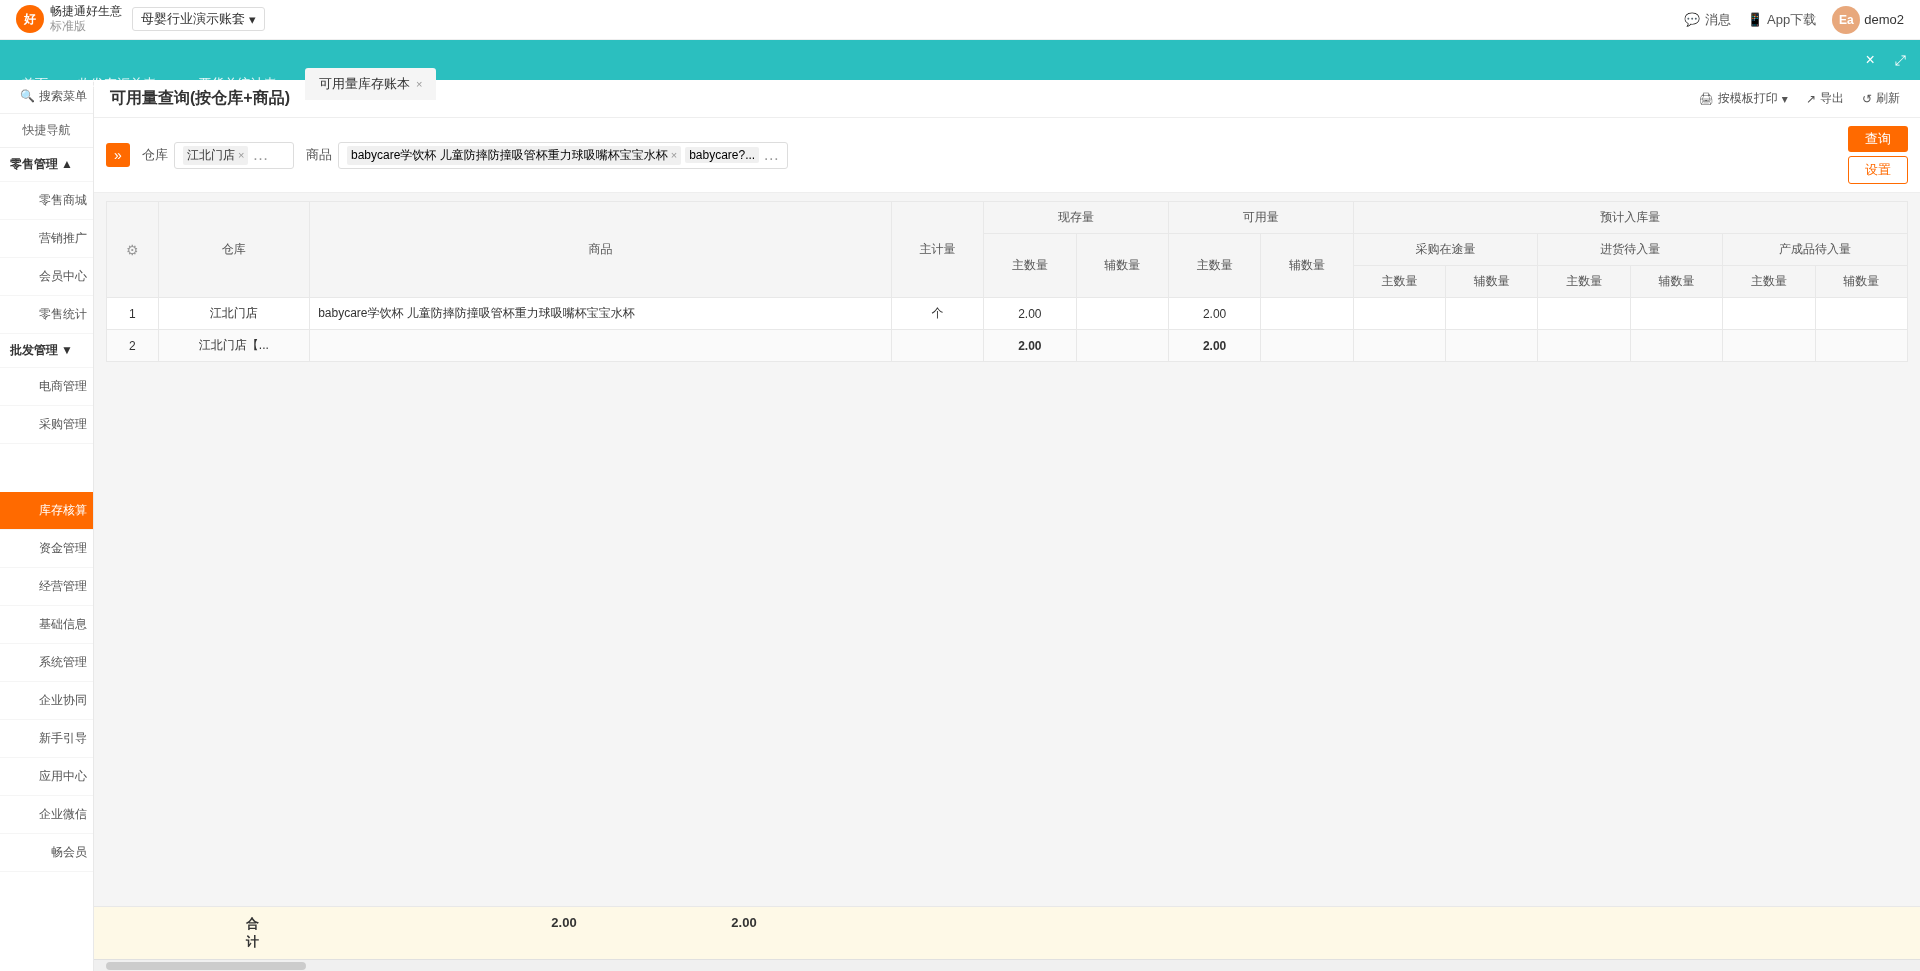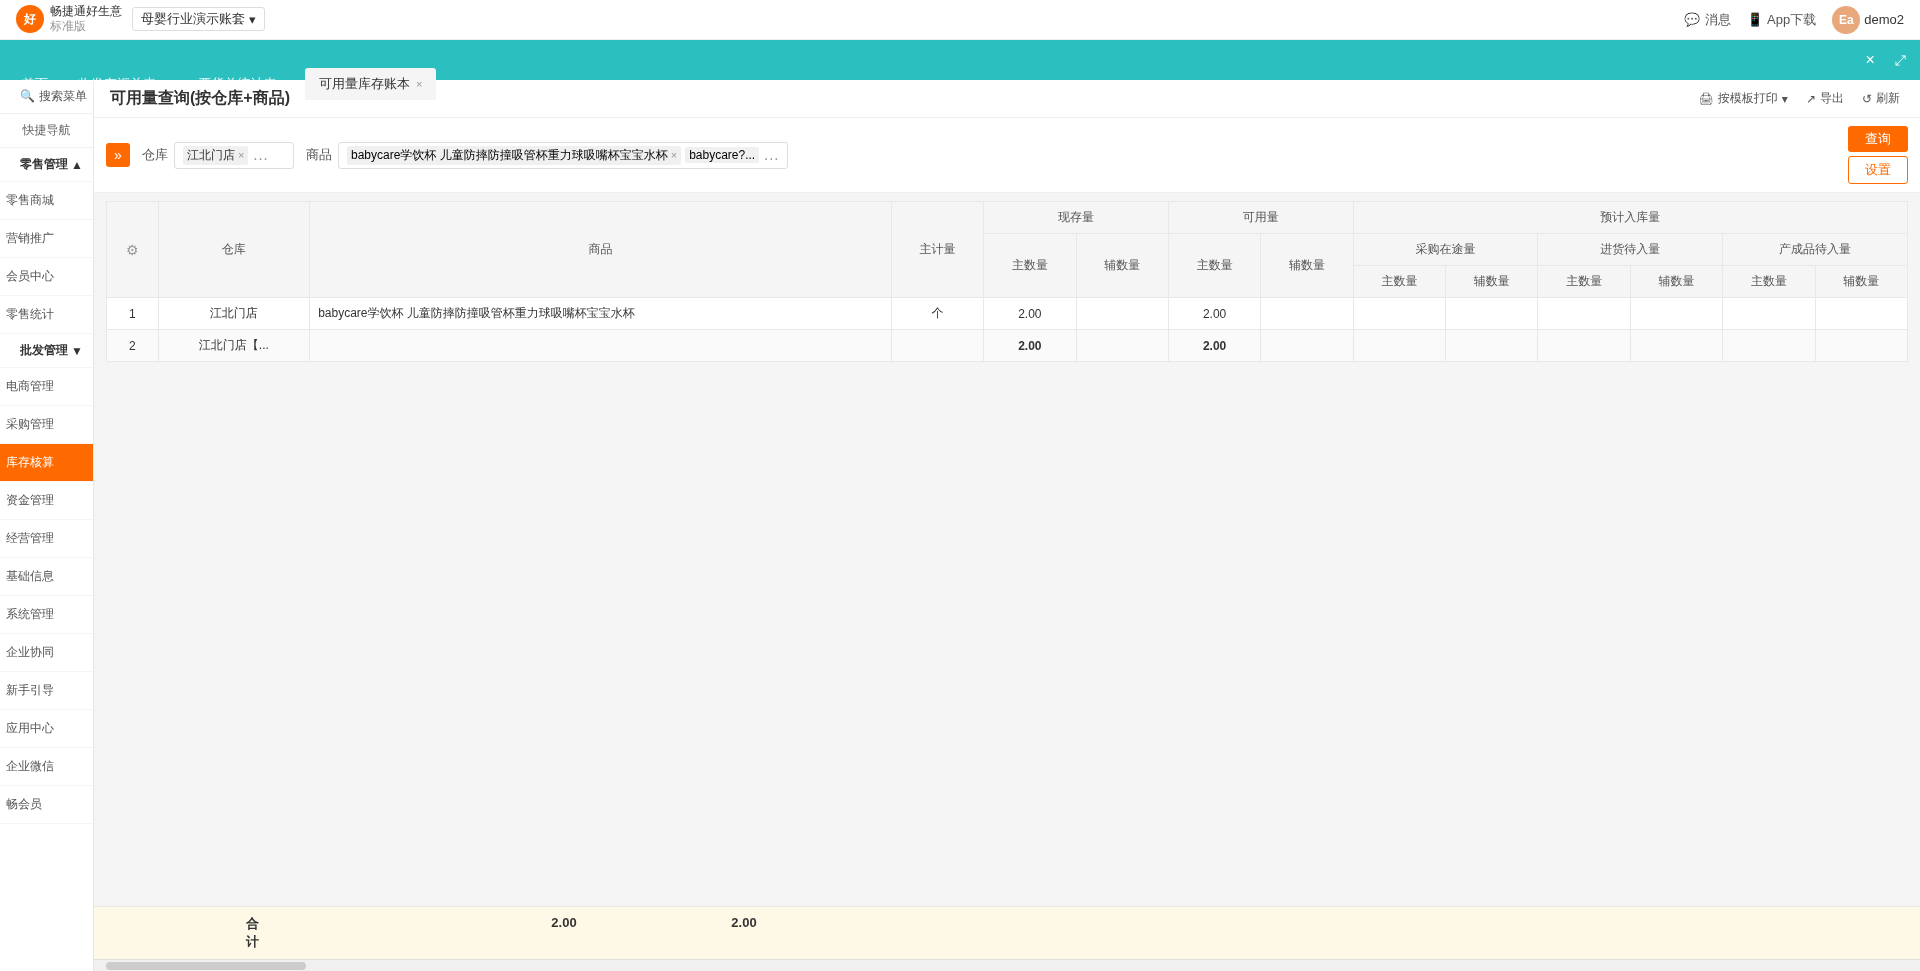--- a/index.html
+++ b/index.html
@@ -84,32 +84,33 @@
     .sidebar-nav { padding: 4px 0; font-size: 12px; color: #666; text-align: center; cursor: pointer; border-bottom: 1px solid #f0f0f0; padding: 8px 6px; }
     .sidebar-item {
       padding: 10px 6px;
       text-align: center;
       cursor: pointer;
       color: #555;
       font-size: 12px;
       border-bottom: 1px solid #f5f5f5;
       display: flex;
       flex-direction: column;
-      align-items: flex-start;
+      align-items: flex-end;
       gap: 3px;
     }
-    .sidebar-item.active { background: #ff6a00; color: white; }
+    .sidebar-item.active { background: #ff6a00; color: white; margin-top: 48px; }
     .sidebar-item.section-header {
       display: flex;
       flex-direction: row;
-      justify-content: flex-end;
+      justify-content: flex-start;
       align-items: center;
       padding: 8px 10px;
       color: #333;
       font-weight: bold;
+      font-family: Liberation Serif, serif;
     }
 
     
     .content-area { flex: 1; display: flex; flex-direction: column; overflow: hidden; background: #f5f5f5; }
 
     
     .page-header {
       background: #fff;
       padding: 8px 16px;
       display: flex;

